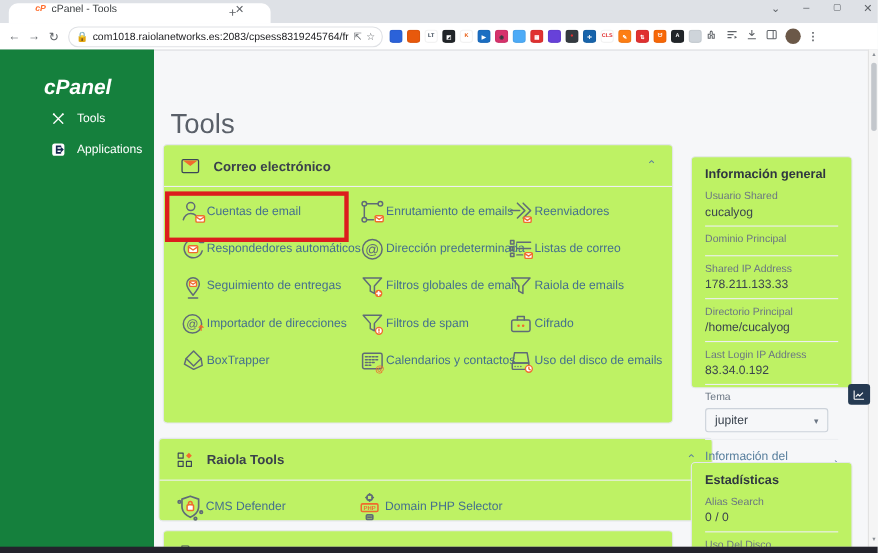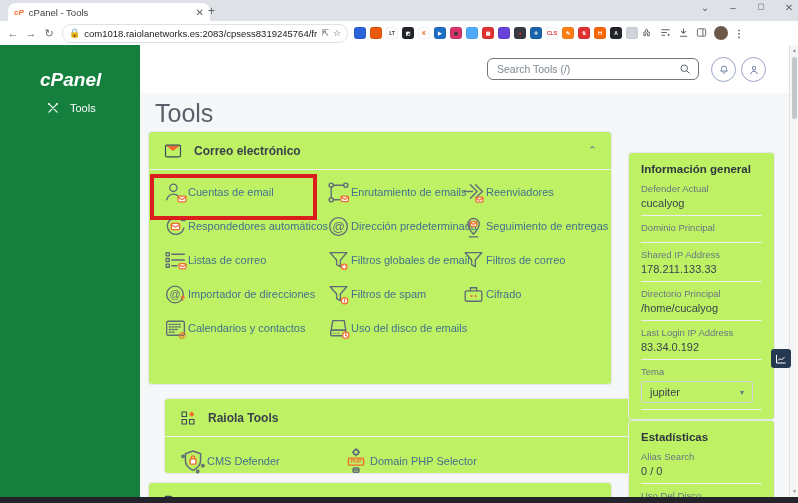--- a/index.html
+++ b/index.html
@@ -2,21 +2,21 @@
 <html><head>
 <meta charset="utf-8">
 <style>
   html,body{margin:0;padding:0}
   .screen{position:relative;width:798px;height:503px;overflow:hidden;
           font-family:"Liberation Sans",sans-serif;background:#f6f7f9}
 
   
   .tabstrip{position:absolute;left:0;top:0;width:798px;height:21px;background:#dee1e6}
   .tab{position:absolute;left:8px;top:3px;width:190px;height:18px;background:#fff;
-       border-radius:8px 8px 0 0;display:flex;align-items:center;padding:0 6px;gap:5px}
+       border-radius:8px 8px 0 0;display:flex;align-items:flex-start;padding:0 24px;gap:5px}
   .tab-title{font-size:9.5px;color:#3c4043;flex:1;white-space:nowrap;overflow:hidden}
   .tab-close{font-size:10px;color:#5f6368;cursor:default}
   .favicon{font-size:8px;font-weight:bold;font-style:italic;color:#ff6c2b}
   .newtab{position:absolute;left:208px;top:4px;font-size:12px;color:#5f6368}
   .wctl{position:absolute;top:2px;font-size:10px;color:#5f6368;width:22px;text-align:center}
   .toolbar{position:absolute;left:0;top:21px;width:798px;height:24px;background:#fff;
            border-bottom:1px solid #d7dade;display:flex;align-items:center}
   .navbtn{font-size:11px;color:#5f6368;width:18px;text-align:center;flex:0 0 auto}
   .urlbar{display:flex;align-items:center;height:17px;width:272px;margin-left:4px;
           border:1px solid #dfe1e5;border-radius:9px;background:#fff;padding:0 6px;gap:4px;flex:0 0 auto}
@@ -172,43 +172,30 @@
   <div class="sidenav">
     <div class="logo">cPanel</div>
     <div class="navitem" style="top:50px">
       <svg width="14" height="14" viewBox="0 0 24 24">
           <path fill="none" stroke="#fff" stroke-width="2" stroke-linecap="round" d="M5 5l14 14M19 5L5 19"></path>
           <circle cx="5" cy="5" r="1.6" fill="#fff"></circle>
           <circle cx="19" cy="5" r="1.6" fill="#fff"></circle>
         </svg>
       <span>Tools</span>
     </div>
-  </div>
-
-  <div class="topbar">
-    <div class="search">
-      <input placeholder="Search Tools (/)" style="">
-      <svg width="12" height="12" viewBox="0 0 24 24">
-          <circle cx="10.5" cy="10.5" r="6.5" fill="none" stroke="#5a626b" stroke-width="2"></circle>
-          <path stroke="#5a626b" stroke-width="2" stroke-linecap="round" d="M15.5 15.5L20.5 20.5"></path>
-        </svg>
-    </div>
-    <div class="hdr-circle" style="left:571px">
-      <svg width="12" height="12" viewBox="0 0 24 24">
-          <path fill="none" stroke="#5a6b9a" stroke-width="1.8" stroke-linejoin="round" d="M12 4a5 5 0 0 1 5 5c0 3 .7 4.2 1.6 5.2H5.4C6.3 13.2 7 12 7 9a5 5 0 0 1 5-5z"></path>
-          <path fill="none" stroke="#5a6b9a" stroke-width="1.8" stroke-linecap="round" d="M10.3 17.5a1.8 1.8 0 0 0 3.4 0"></path>
-        </svg>
-    </div>
-    <div class="hdr-circle" style="left:601px">
-      <svg width="12" height="12" viewBox="0 0 24 24">
-          <circle cx="12" cy="8.5" r="3.5" fill="none" stroke="#5a6b9a" stroke-width="1.8"></circle>
-          <path fill="none" stroke="#5a6b9a" stroke-width="1.8" stroke-linecap="round" d="M5.5 19.5c1.3-3.5 3.8-5 6.5-5s5.2 1.5 6.5 5"></path>
-        </svg>
-    </div>
-  </div>
+    <div class="navitem" style="top:78px">
+      <svg width="14" height="14" viewBox="0 0 24 24">
+          <rect x="2.5" y="2.5" width="19" height="19" rx="4" fill="#fff"></rect>
+          <path fill="none" stroke="#132950" stroke-width="2.6" stroke-linecap="round" d="M15.5 7H9.5v10h6M10 12h6.5"></path>
+          <path fill="none" stroke="#132950" stroke-width="2.2" stroke-linecap="round" d="M16.5 9.5L19 12l-2.5 2.5"></path>
+        </svg>
+      <span>Applications</span>
+    </div>
+  </div>
+
 
   <div class="content">
     <div class="pagetitle">Tools</div>
 
     <div class="card" style="left:8px;top:38px;width:464px;height:254px">
       <div class="sec-head">
         <svg class="ic" style="width:20px;height:20px;flex:0 0 20px" viewBox="0 0 24 24">
           <rect class="d" x="3" y="5" width="18" height="14" rx="1.5"></rect>
             <path class="of" d="M4 6h16l-8 6z"></path>
           </svg>
@@ -259,52 +246,52 @@
         </div>
         <div class="gitem">
           <svg class="ic" viewBox="0 0 24 24">
             <circle class="s" cx="12" cy="12" r="8.5"></circle>
               <text x="12" y="16" text-anchor="middle" font-size="12" fill="#5f6b77">@</text>
             </svg>
           <span class="glabel">Dirección predeterminada</span>
         </div>
         <div class="gitem">
           <svg class="ic" viewBox="0 0 24 24">
-            <path class="s" d="M12 19.5c-3.3-3.8-5.5-7-5.5-9.7a5.5 5.5 0 1 1 11 0c0 2.7-2.2 5.9-5.5 9.7z"></path>
-            <path class="s" d="M8 22h8"></path>
-            <rect class="o wf" x="9" y="7.2" width="6" height="4.6" rx=".8"></rect>
-              <path class="o" d="M9 8l3 2 3-2"></path>
-            </svg>
-          <span class="glabel">Seguimiento de entregas</span>
-        </div>
-
-        <div class="gitem">
-          <svg class="ic" viewBox="0 0 24 24">
             <path class="s" d="M8.5 6h12M8.5 11.5h12M8.5 17h5"></path>
             <rect class="s" x="3" y="4.5" width="3" height="3"></rect>
               <rect class="s" x="3" y="10" width="3" height="3"></rect>
               <rect class="s" x="3" y="15.5" width="3" height="3"></rect>
             <rect class="o wf" x="15.5" y="15" width="6.5" height="5" rx="1"></rect>
               <path class="o" d="M15.5 15.9l3.2 2.2 3.3-2.2"></path>
             </svg>
           <span class="glabel">Listas de correo</span>
         </div>
+
+        <div class="gitem">
+          <svg class="ic" viewBox="0 0 24 24">
+            <path class="s" d="M12 19.5c-3.3-3.8-5.5-7-5.5-9.7a5.5 5.5 0 1 1 11 0c0 2.7-2.2 5.9-5.5 9.7z"></path>
+            <path class="s" d="M8 22h8"></path>
+            <rect class="o wf" x="9" y="7.2" width="6" height="4.6" rx=".8"></rect>
+              <path class="o" d="M9 8l3 2 3-2"></path>
+            </svg>
+          <span class="glabel">Seguimiento de entregas</span>
+        </div>
         <div class="gitem">
           <svg class="ic" viewBox="0 0 24 24">
             <path class="s" d="M4 4.5h16l-6.2 7v6.5l-3.6-2v-4.5z"></path>
             <circle class="of" cx="17.5" cy="18" r="3.2"></circle>
               <path class="wht" d="M17.5 16.6v2.8M16.1 18h2.8"></path>
             </svg>
           <span class="glabel">Filtros globales de email</span>
         </div>
         <div class="gitem">
           <svg class="ic" viewBox="0 0 24 24">
             <path class="s" d="M4 4.5h16l-6.2 7v6.5l-3.6-2v-4.5z"></path>
             </svg>
-          <span class="glabel">Filtros de correo</span>
+          <span class="glabel">Raiola de emails</span>
         </div>
 
         <div class="gitem">
           <svg class="ic" viewBox="0 0 24 24">
             <circle class="s" cx="11.5" cy="12" r="8"></circle>
               <text x="11.5" y="15.5" text-anchor="middle" font-size="10.5" fill="#5f6b77">@</text>
             <path class="o" d="M19 17.5v-4M17.3 15l1.7-1.7 1.7 1.7"></path>
             </svg>
           <span class="glabel">Importador de direcciones</span>
         </div>
@@ -318,20 +305,27 @@
         </div>
 
         <div class="gitem">
           <svg class="ic" viewBox="0 0 24 24">
             <rect class="s" x="4" y="8.5" width="16" height="10" rx="1.5"></rect>
               <path class="s" d="M9 8.5v-3h6v3"></path>
             <circle class="of" cx="10" cy="13.5" r="1.1"></circle>
               <circle class="of" cx="14" cy="13.5" r="1.1"></circle>
             </svg>
           <span class="glabel">Cifrado</span>
+        </div>
+        <div class="gitem">
+          <svg class="ic" viewBox="0 0 24 24">
+            <path class="s" d="M12.5 3L19 9.5 12.5 16 6 9.5z"></path>
+              <path class="s" d="M6 9.5L4.5 14.5l8 4.5 7.5-3.5-1-6"></path>
+            </svg>
+          <span class="glabel">BoxTrapper</span>
         </div>
         <div class="gitem">
           <svg class="ic" viewBox="0 0 24 24">
             <rect class="s" x="3.5" y="5" width="17" height="13.5" rx="1.5"></rect>
             <path class="s" d="M6 8h12M6 10.5h12M6 13h8M6 15.5h6" stroke-dasharray="1.6 1.4"></path>
             <text x="18.5" y="21.5" text-anchor="middle" font-size="8" fill="#f06b2d" font-weight="bold">@</text>
             </svg>
           <span class="glabel">Calendarios y contactos</span>
         </div>
 
@@ -343,21 +337,21 @@
             <circle class="o wf" cx="19" cy="18.5" r="3"></circle>
               <path class="o" d="M19 17v1.6l1.2.8"></path>
             </svg>
           <span class="glabel">Uso del disco de emails</span>
         </div>
         <div></div>
           <div></div>
       </div>
     </div>
 
-    <div class="card" style="left:24px;top:305px;width:504px;height:76px">
+    <div class="card" style="left:4px;top:305px;width:504px;height:76px">
       <div class="sec-head">
         <svg class="ic" style="width:18px;height:18px;flex:0 0 18px" viewBox="0 0 24 24">
           <rect class="d" x="4" y="4" width="6" height="6"></rect>
             <rect class="d" x="4" y="14" width="6" height="6"></rect>
             <rect class="d" x="14" y="14" width="6" height="6"></rect>
           <rect class="of" x="14.5" y="4.5" width="5" height="5" transform="rotate(45 17 7)"></rect>
           </svg>
         <span class="sec-title">Raiola Tools</span>
         <span class="chev">⌃</span>
       </div>
@@ -392,25 +386,25 @@
       <div class="sec-head">
         <svg class="ic" style="width:19px;height:19px;flex:0 0 19px" viewBox="0 0 24 24">
           <path class="d" d="M3 5.5h7l2 2h9V19H3z"></path>
             <path class="of" d="M3.6 11h16.8l-1 7.4H4.6z"></path>
           </svg>
         <span class="sec-title">Archivos</span>
         <span class="chev">⌃</span>
       </div>
     </div>
 
-    <div class="card" style="left:488px;top:59px;width:147px;height:268px">
+    <div class="card" style="left:488px;top:49px;width:147px;height:211px">
       <div class="panel">
         <div class="p-title">Información general</div>
         <div class="fgroup">
-          <div class="flabel">Defender Actual</div>
+          <div class="flabel">Usuario Shared</div>
           <div class="fvalue">cucalyog</div>
         </div>
         <div class="fgroup">
           <div class="flabel">Dominio Principal</div>
         </div>
         <div class="fgroup">
           <div class="flabel">Shared IP Address</div>
           <div class="fvalue">178.211.133.33</div>
         </div>
         <div class="fgroup">

